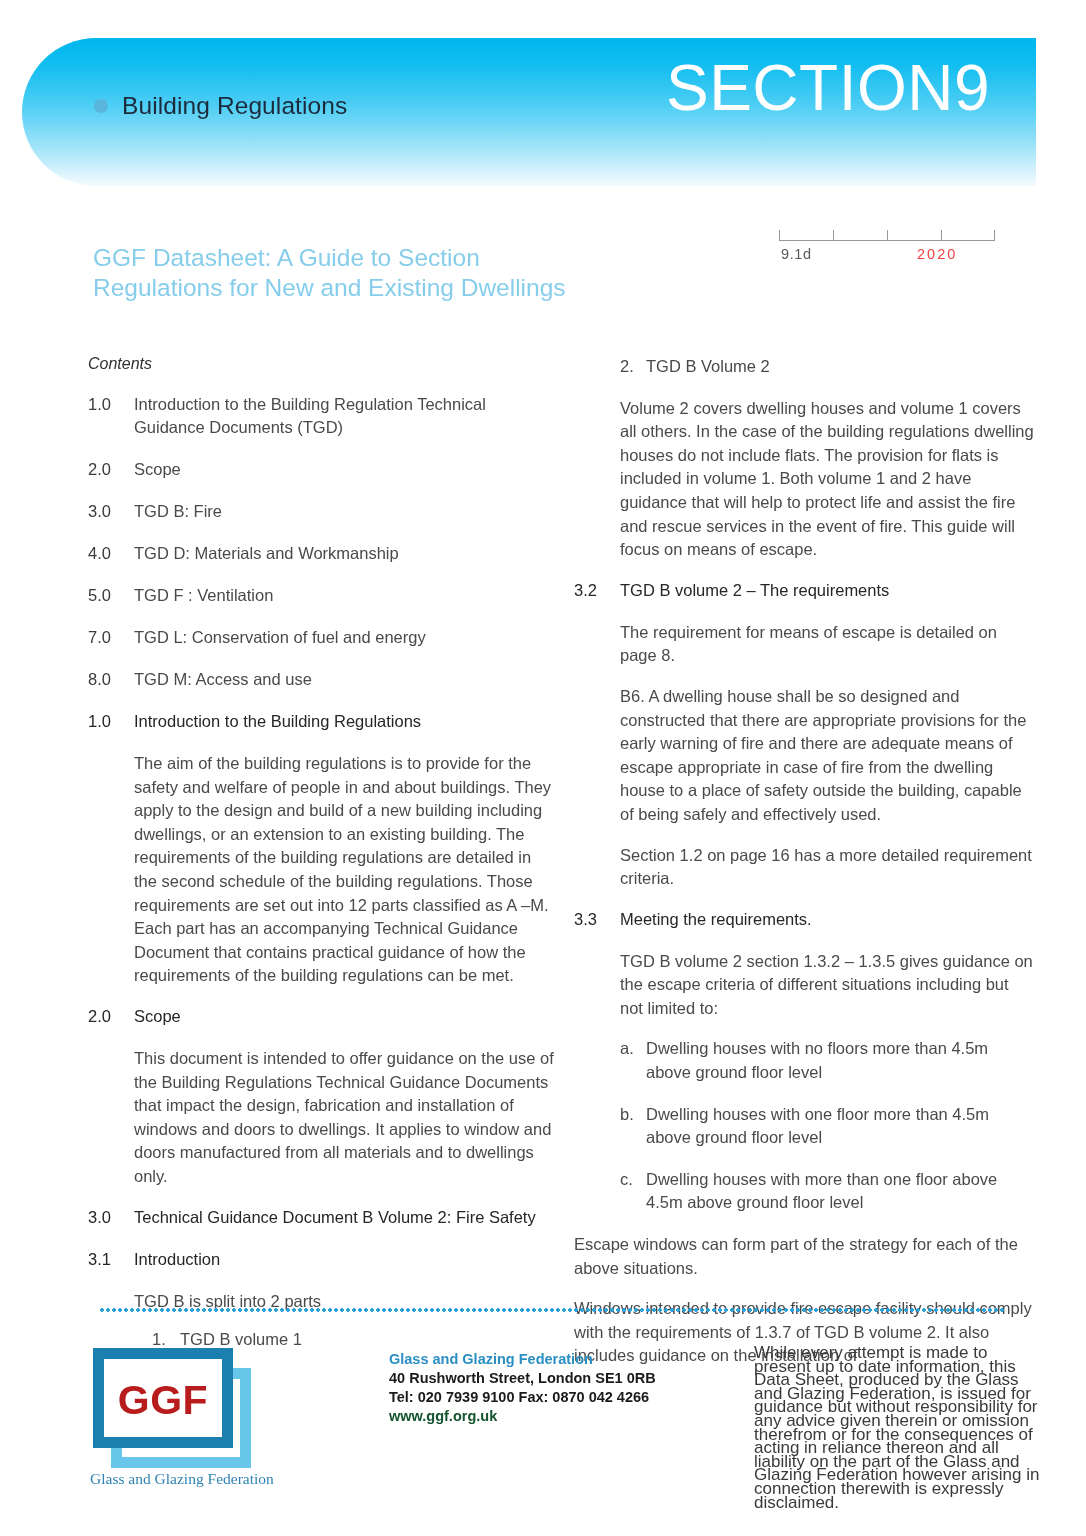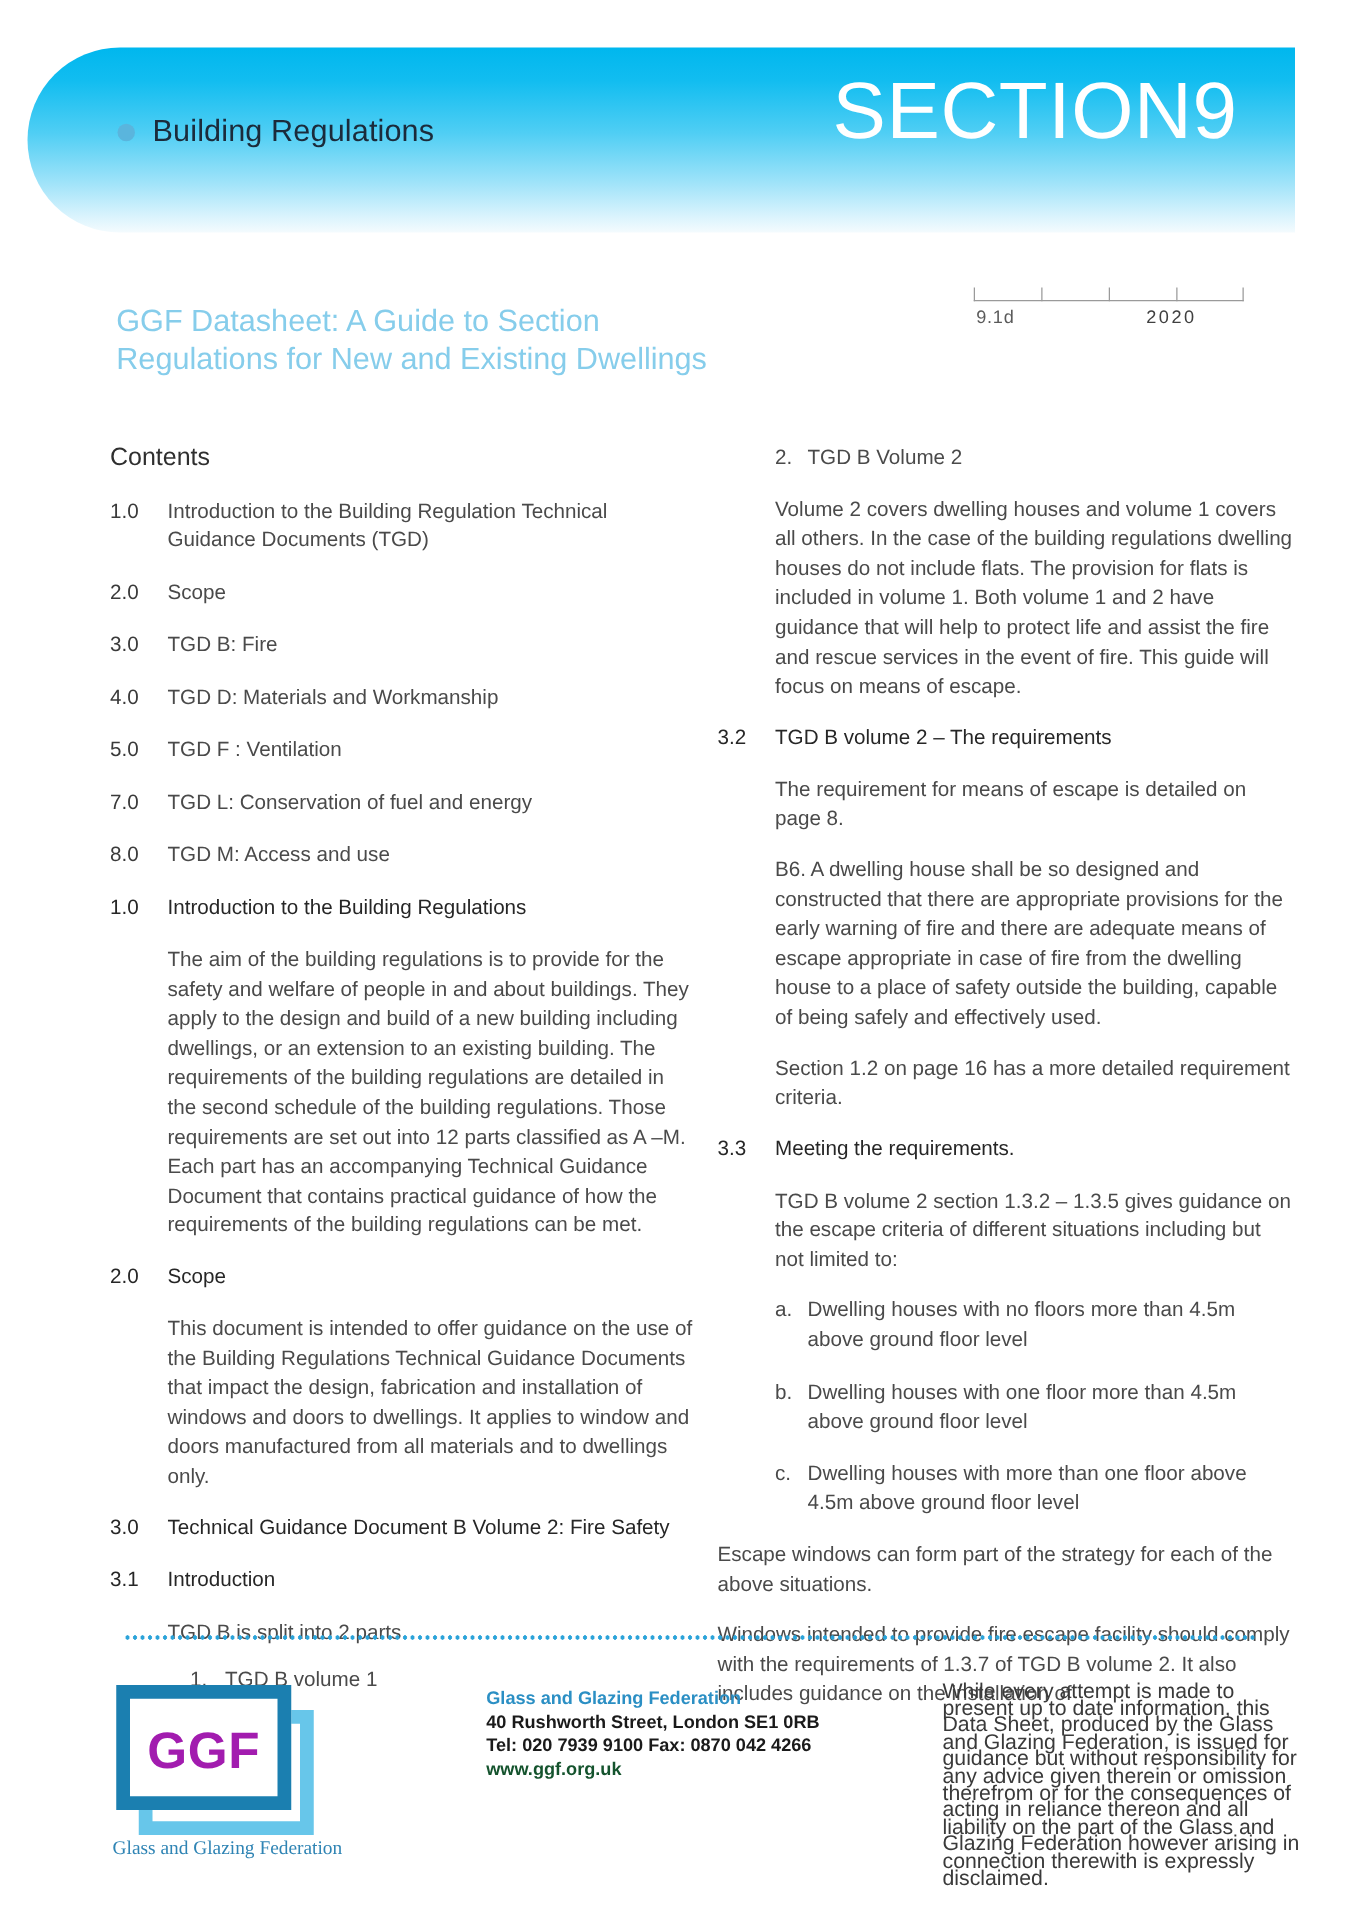--- a/index.html
+++ b/index.html
@@ -112,37 +112,38 @@
     top: 18px;
     font-size: 14.5px;
     color: #5a5a5a;
     letter-spacing: 0.6px;
   }
   #ref-year {
     position: absolute;
     left: 138px;
     top: 18px;
     font-size: 14.5px;
-    color: #404040;
+    color: #ef4444;
     letter-spacing: 2px;
   }
 
   
   .column {
     position: absolute;
     top: 355px;
   }
   #col-left { left: 88px; width: 470px; }
   #col-right { left: 574px; width: 462px; }
 
   .contents-heading {
-    font-size: 20px;
+    font-size: 16px;
     color: #2f2f2f;
     margin: 0 0 20px 0;
     font-weight: 400;
+    font-style: italic;
   }
 
   
   .numrow {
     display: flex;
     margin-bottom: 19px;
   }
   .numrow .num {
     flex: 0 0 46px;
     font-size: 16.5px;
@@ -258,21 +259,21 @@
     position: absolute;
     left: 0;
     top: 0;
     width: 140px;
     height: 104px;
     display: flex;
     align-items: center;
     justify-content: center;
     font-size: 41px;
     font-weight: 700;
-    color: #a21caf;
+    color: #b91c1c;
     letter-spacing: 0.5px;
     font-family: "Liberation Sans", sans-serif;
   }
   #logo-caption {
     position: absolute;
     left: 90px;
     top: 140px;
     font-family: "Liberation Serif", serif;
     font-size: 15.5px;
     color: #2f84b4;

